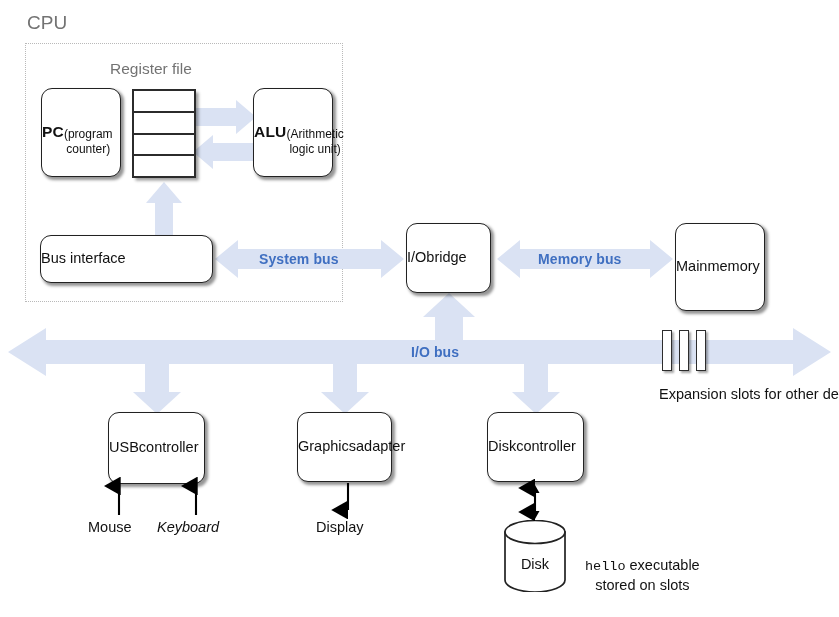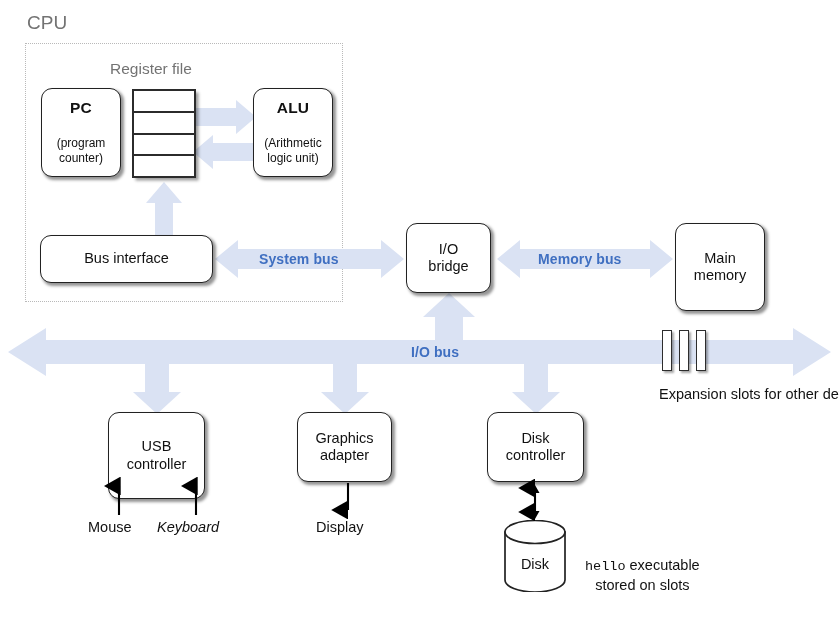--- a/index.html
+++ b/index.html
@@ -21,23 +21,22 @@
   }
 
   
   .box {
     position: absolute;
     box-sizing: border-box;
     background: #ffffff;
     border: 1.6px solid #222222;
     border-radius: 11px;
     display: flex;
-    flex-direction: column;
+    flex-direction: row;
     align-items: center;
-    justify-content: center;
     text-align: center;
     line-height: 1.18;
     font-size: 14.5px;
     color: #111111;
     box-shadow: 2.5px 2.5px 3px rgba(0,0,0,0.42);
     z-index: 6;
   }
   .box .title-bold {
     font-weight: bold;
     font-size: 15.5px;
@@ -240,21 +239,21 @@
   <div class="slot" style="left:662px; top:330px; width:10px; height:41px;"></div>
   <div class="slot" style="left:679px; top:330px; width:10px; height:41px;"></div>
   <div class="slot" style="left:696px; top:330px; width:10px; height:41px;"></div>
 
   <div class="label-plain" style="left:659px; top:385px;">
     <span class="ln">Expansion slots for</span>
     <span class="ln">other devices such as</span>
     
   </div>
 
-  <div class="box" style="left:108px; top:412px; width:97px; height:87px;">
+  <div class="box" style="left:108px; top:412px; width:97px; height:72px;">
     <span class="ln">USB</span>
     <span class="ln">controller</span>
   </div>
 
   <div class="box" style="left:297px; top:412px; width:95px; height:70px;">
     <span class="ln">Graphics</span>
     <span class="ln">adapter</span>
   </div>
 
   <div class="box" style="left:487px; top:412px; width:97px; height:70px;">

